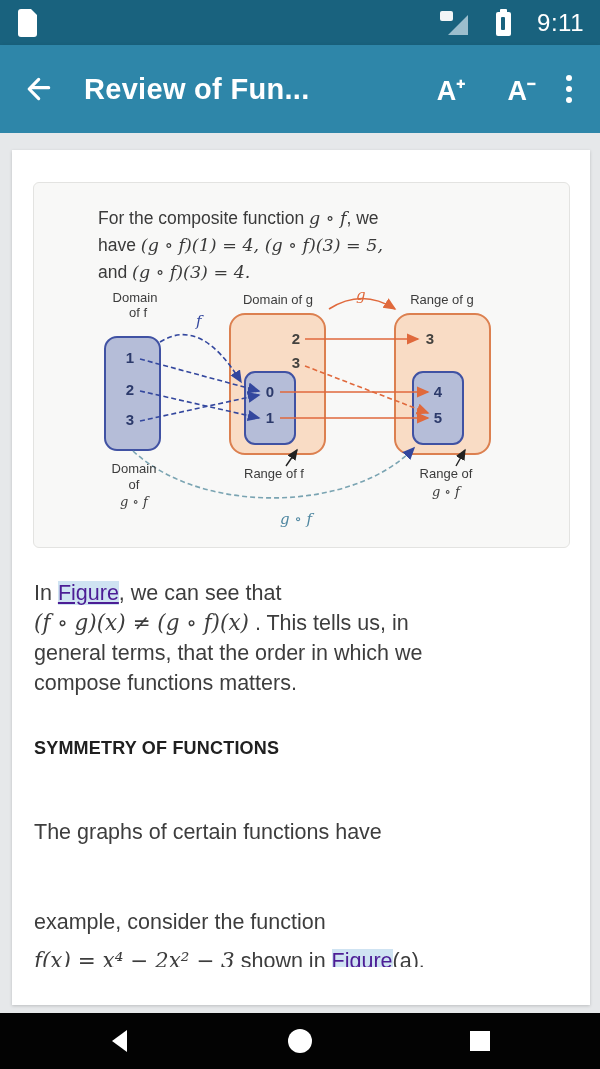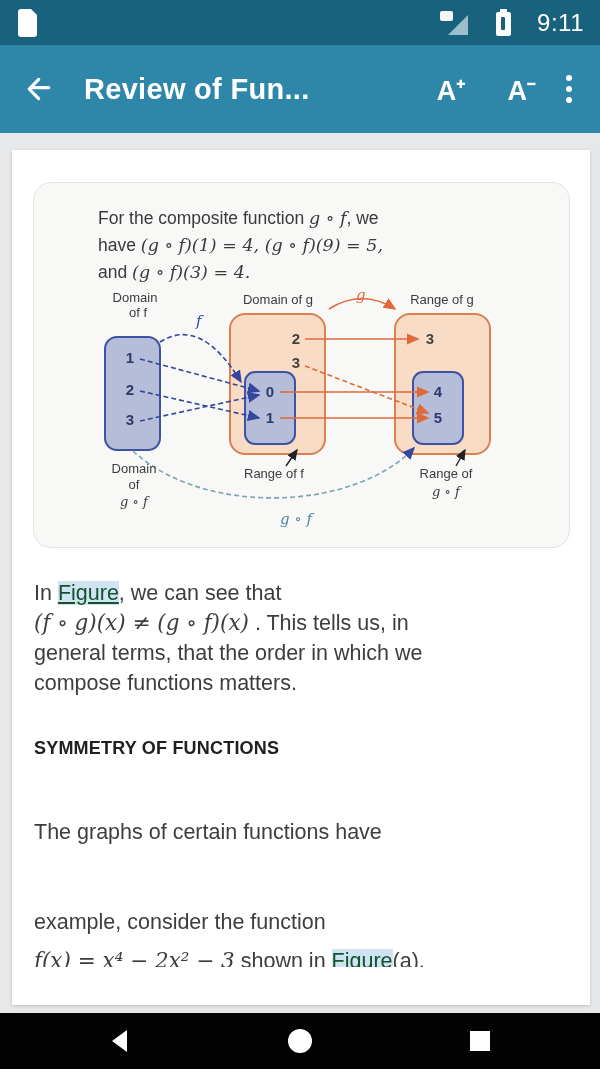--- a/index.html
+++ b/index.html
@@ -29,32 +29,32 @@
   .ab-font-btn{color:#fff;font-size:27px;font-weight:bold;padding:8px 14px;margin-left:14px;}
   .ab-dots{display:flex;flex-direction:column;gap:5px;padding:8px 6px 8px 16px;}
   .ab-dots i{width:6px;height:6px;border-radius:50%;background:#fff;display:block;}
 
   
   .content{position:absolute;top:133px;left:0;right:0;bottom:56px;background:#e6e8ea;overflow:hidden;}
   .card{margin:17px 10px 0 12px;height:855px;background:#fff;overflow:hidden;
         box-shadow:0 1px 3px rgba(0,0,0,0.18);position:relative;}
 
   .figure-box{margin:32px 20px 0 21px;height:366px;box-sizing:border-box;background:#f8f8f7;
-              border:1px solid #e3e3e1;border-radius:18px;overflow:hidden;}
+              border:1px solid #e3e3e1;border-radius:6px;overflow:hidden;}
   .fig-inner{padding:22px 10px 0 64px;}
   .fig-caption{font-size:17.5px;line-height:27px;color:#3a3a3a;width:390px;}
 
   .para{font-size:21.5px;line-height:30px;color:#3d3d3d;margin:0 22px;}
   .para-1{margin-top:30px;}
   .section-heading{font-size:18px;font-weight:bold;color:#202020;margin:40px 22px 0 22px;letter-spacing:0.2px;}
   .para-2{margin-top:58px;}
   .clip-line{height:21px;overflow:hidden;margin-top:9px;}
 
   .seg-math{font-family:"DejaVu Serif","Liberation Serif",serif;font-style:italic;}
-  .seg-link{color:#14532d;text-decoration:underline;background:#cfe3f2;cursor:pointer;}
+  .seg-link{color:#4c1d95;text-decoration:underline;background:#cfe3f2;cursor:pointer;}
 
   
   .d-label{font-family:"Liberation Sans",sans-serif;font-size:13px;fill:#3c3c3c;}
   .d-num{font-family:"Liberation Sans",sans-serif;font-size:15px;font-weight:bold;fill:#2c3a6b;}
   .d-fn{font-family:"DejaVu Serif","Liberation Serif",serif;font-style:italic;font-size:15px;}
 
   
   .nav-bar{position:absolute;bottom:0;left:0;right:0;height:56px;background:#030303;
            display:flex;align-items:center;justify-content:center;gap:140px;}
   .nav-btn{width:40px;height:40px;display:flex;align-items:center;justify-content:center;}
@@ -94,21 +94,21 @@
         <i></i>
         <i></i>
       </div>
   </div>
 
   <div class="content">
     <div class="card">
 
       <div class="figure-box">
         <div class="fig-inner">
-          <div class="fig-caption"><span class="seg-text">For the composite function </span><span class="seg-math">g ∘ f</span><span class="seg-text">, we</span><br><span class="seg-text">have </span><span class="seg-math">(g ∘ f)(1) = 4, (g ∘ f)(9) = 5,</span><br><span class="seg-text">and </span><span class="seg-math">(g ∘ f)(3) = 4.</span></div>
+          <div class="fig-caption"><span class="seg-text">For the composite function </span><span class="seg-math">g ∘ f</span><span class="seg-text">, we</span><br><span class="seg-text">have </span><span class="seg-math">(g ∘ f)(1) = 4, (g ∘ f)(3) = 5,</span><br><span class="seg-text">and </span><span class="seg-math">(g ∘ f)(3) = 4.</span></div>
 
           <svg width="400" height="242" viewBox="0 0 400 242" style="margin-top:4px;">
             <defs>
               <marker id="m-navy" markerWidth="9" markerHeight="8" refX="7" refY="3.5" orient="auto">
                 <path d="M0,0 L8,3.5 L0,7 z" fill="#33479e"></path>
                 </marker>
               <marker id="m-orange" markerWidth="9" markerHeight="8" refX="7" refY="3.5" orient="auto">
                 <path d="M0,0 L8,3.5 L0,7 z" fill="#e0693c"></path>
                 </marker>
               <marker id="m-black" markerWidth="9" markerHeight="8" refX="7" refY="3.5" orient="auto">

